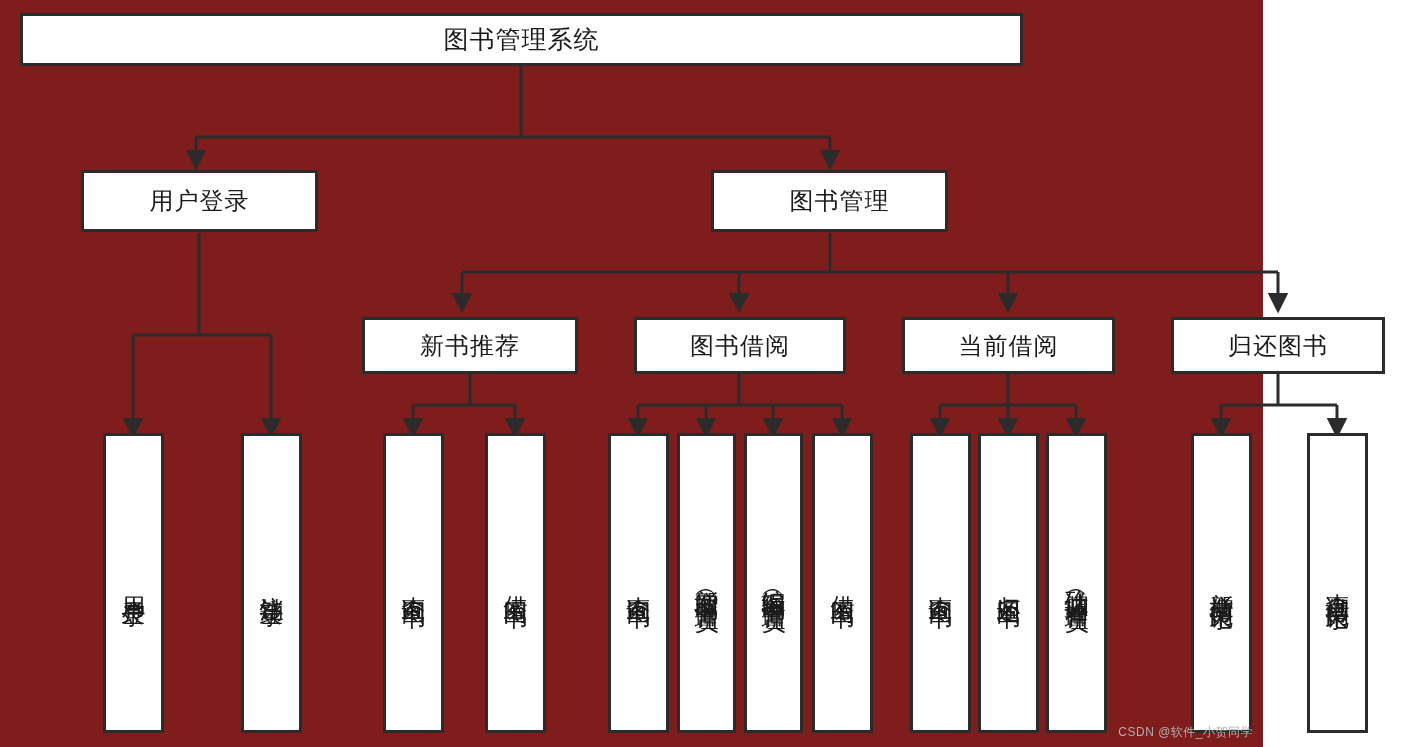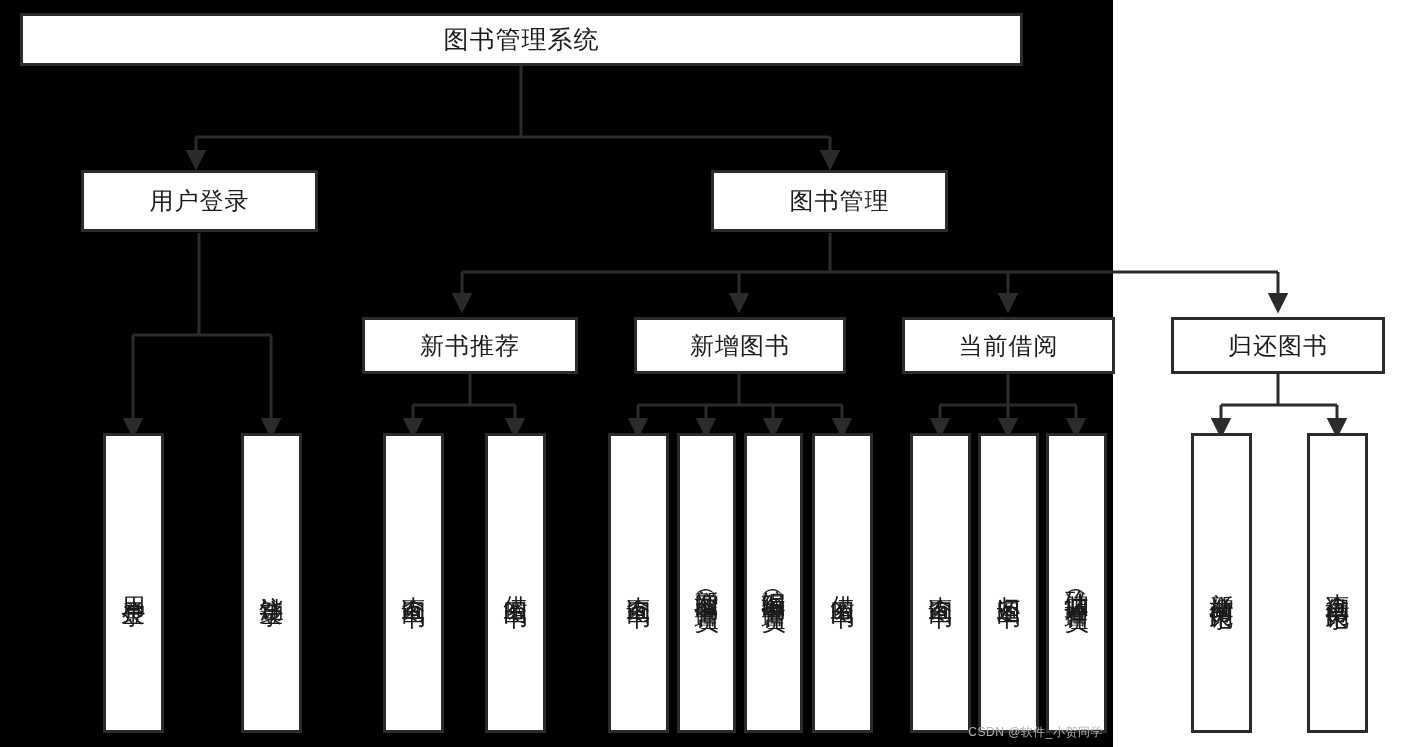--- a/index.html
+++ b/index.html
@@ -8,23 +8,23 @@
     background: #ffffff;
   }
   body {
     width: 1405px;
     height: 747px;
     font-family: "Liberation Sans", "DejaVu Sans", sans-serif;
     overflow: hidden;
   }
   #diagram-root {
     position: relative;
-    width: 1113px;
+    width: 1263px;
     height: 747px;
-    background: #000000;
+    background: #7f1d1d;
   }
   svg.tree-canvas {
     position: absolute;
     left: 0;
     top: 0;
     width: 1405px;
     height: 747px;
   }
   .connector {
     stroke: #2b2b2b;
@@ -164,21 +164,21 @@
 
   <div class="box-node" style="left:711px; top:170px; width:237px; height:62px;padding-left:20px;">
     <span class="box-node-text">图书管理</span>
   </div>
 
   <div class="box-node" style="left:362px; top:317px; width:216px; height:57px;justify-content:center;">
     <span class="box-node-text">新书推荐</span>
   </div>
 
   <div class="box-node" style="left:634px; top:317px; width:212px; height:57px;">
-    <span class="box-node-text">新增图书</span>
+    <span class="box-node-text">图书借阅</span>
   </div>
 
   <div class="box-node" style="left:902px; top:317px; width:213px; height:57px;text-align:center;">
     <span class="box-node-text">当前借阅</span>
   </div>
 
   <div class="box-node" style="left:1171px; top:317px; width:214px; height:57px;">
     <span class="box-node-text">归还图书</span>
   </div>
 

